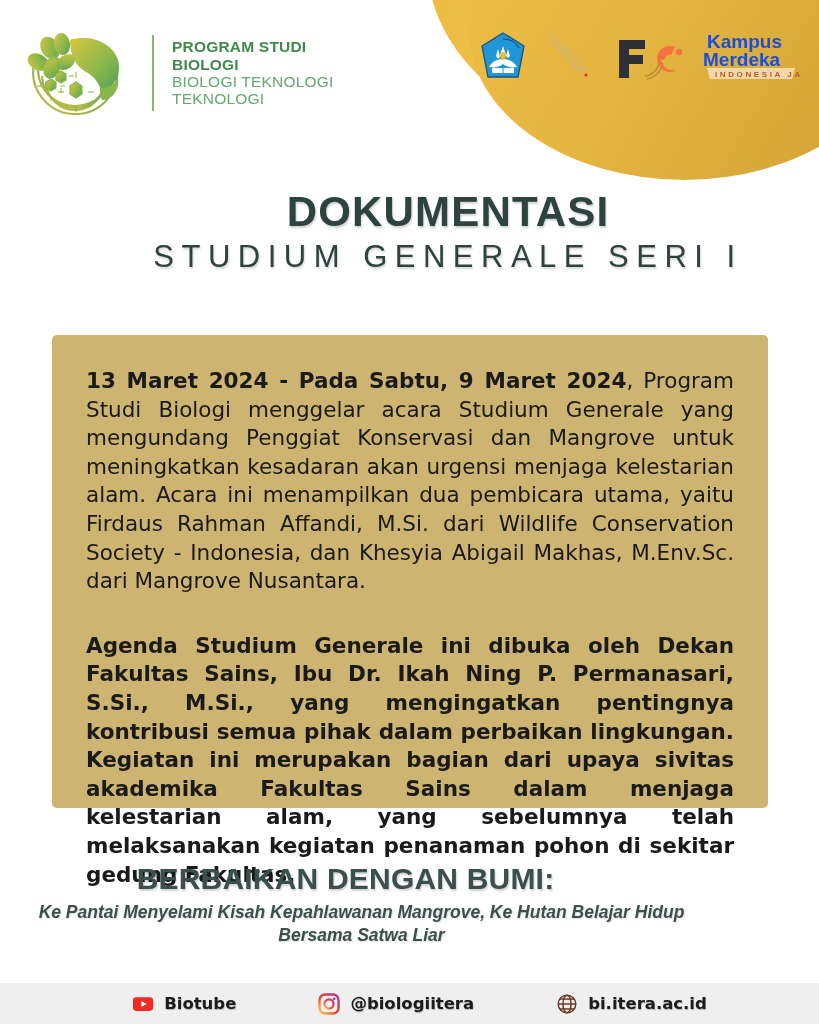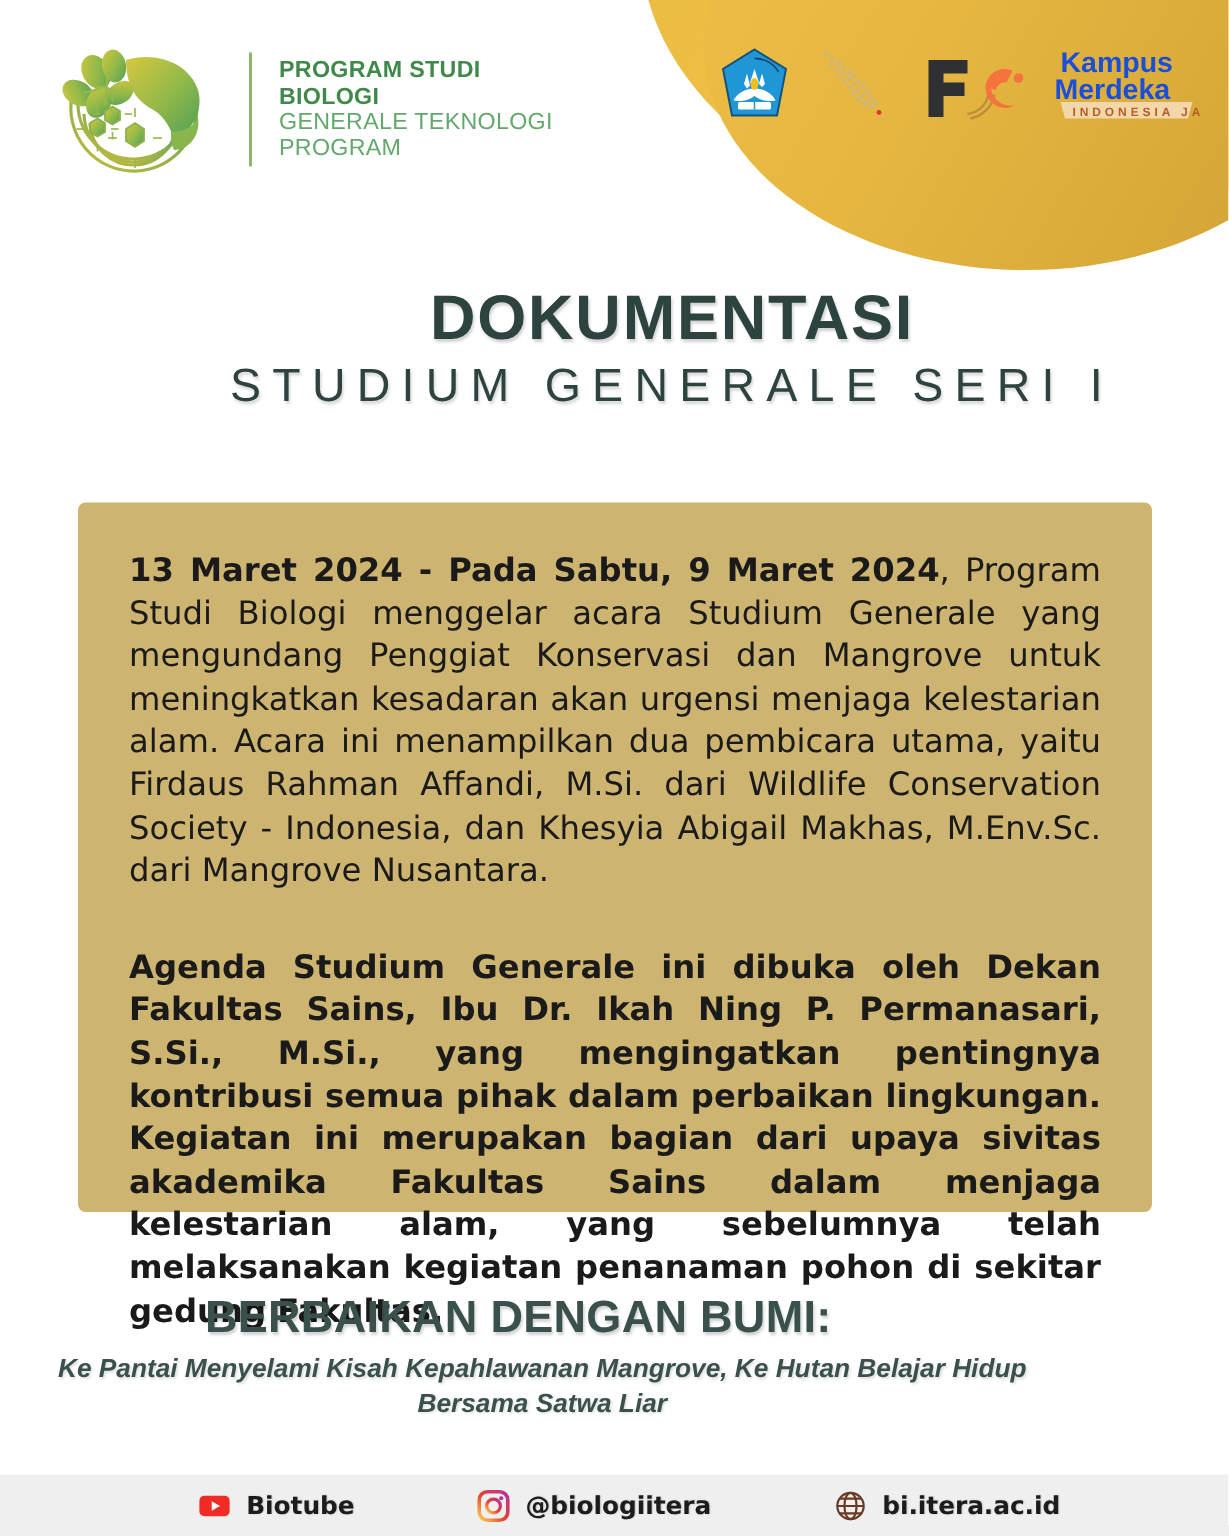--- a/index.html
+++ b/index.html
@@ -30,21 +30,21 @@
     top: -120px; right: -80px;
     width: 430px; height: 300px;
     border-radius: 50%;
     background: linear-gradient(120deg, #eebe45 0%, #e6b641 40%, #cfa134 100%);
     z-index: 1;
   }
 
   
   .header { position: absolute; top: 0; left: 0; width: 819px; height: 150px; z-index: 5; }
 
-  .brand { position: absolute; left: 26px; top: 18px; display: flex; align-items: center; }
+  .brand { position: absolute; left: 12px; top: 18px; display: flex; align-items: center; }
   .brand-mark { width: 130px; height: 110px; }
   .brand-divider { width: 2px; height: 76px; background: #8fb56a; margin: 0 18px 0 10px; }
   .brand-text { line-height: 1.12; }
   .bt1 { font-size: 15.5px; font-weight: 700; color: #3f8a4a; letter-spacing: .2px; }
   .bt2 { font-size: 15.5px; font-weight: 400; color: #63a86d; letter-spacing: .2px; }
 
   .logo-row {
     position: absolute; right: 18px; top: 26px;
     display: flex; align-items: flex-end; gap: 14px; z-index: 6;
   }
@@ -183,22 +183,22 @@
             <path d="M48,68 h5"></path>
             <path d="M39,78 v5"></path>
         </g>
       </svg>
 
       <div class="brand-divider"></div>
 
       <div class="brand-text">
         <div class="bt1">PROGRAM STUDI</div>
         <div class="bt1">BIOLOGI</div>
-        <div class="bt2">GENERALE TEKNOLOGI</div>
-        <div class="bt2">PROGRAM</div>
+        <div class="bt2">BIOLOGI TEKNOLOGI</div>
+        <div class="bt2">TEKNOLOGI</div>
       </div>
     </div>
 
     <div class="logo-row">
 
       <svg class="logo-tutwuri" viewBox="0 0 52 52">
         <path d="M26,3 L47,16 L41,47 L11,47 L5,16 Z" fill="#2196d6" stroke="#13527a" stroke-width="1.3"></path>
         <path d="M26,9 a18,18 0 0 1 16,9" fill="none" stroke="#0c3d5c" stroke-width="0.9"></path>
         <g fill="#ffffff">
           <path d="M26,16 l3,9 -3,3 -3,-3 z"></path>

